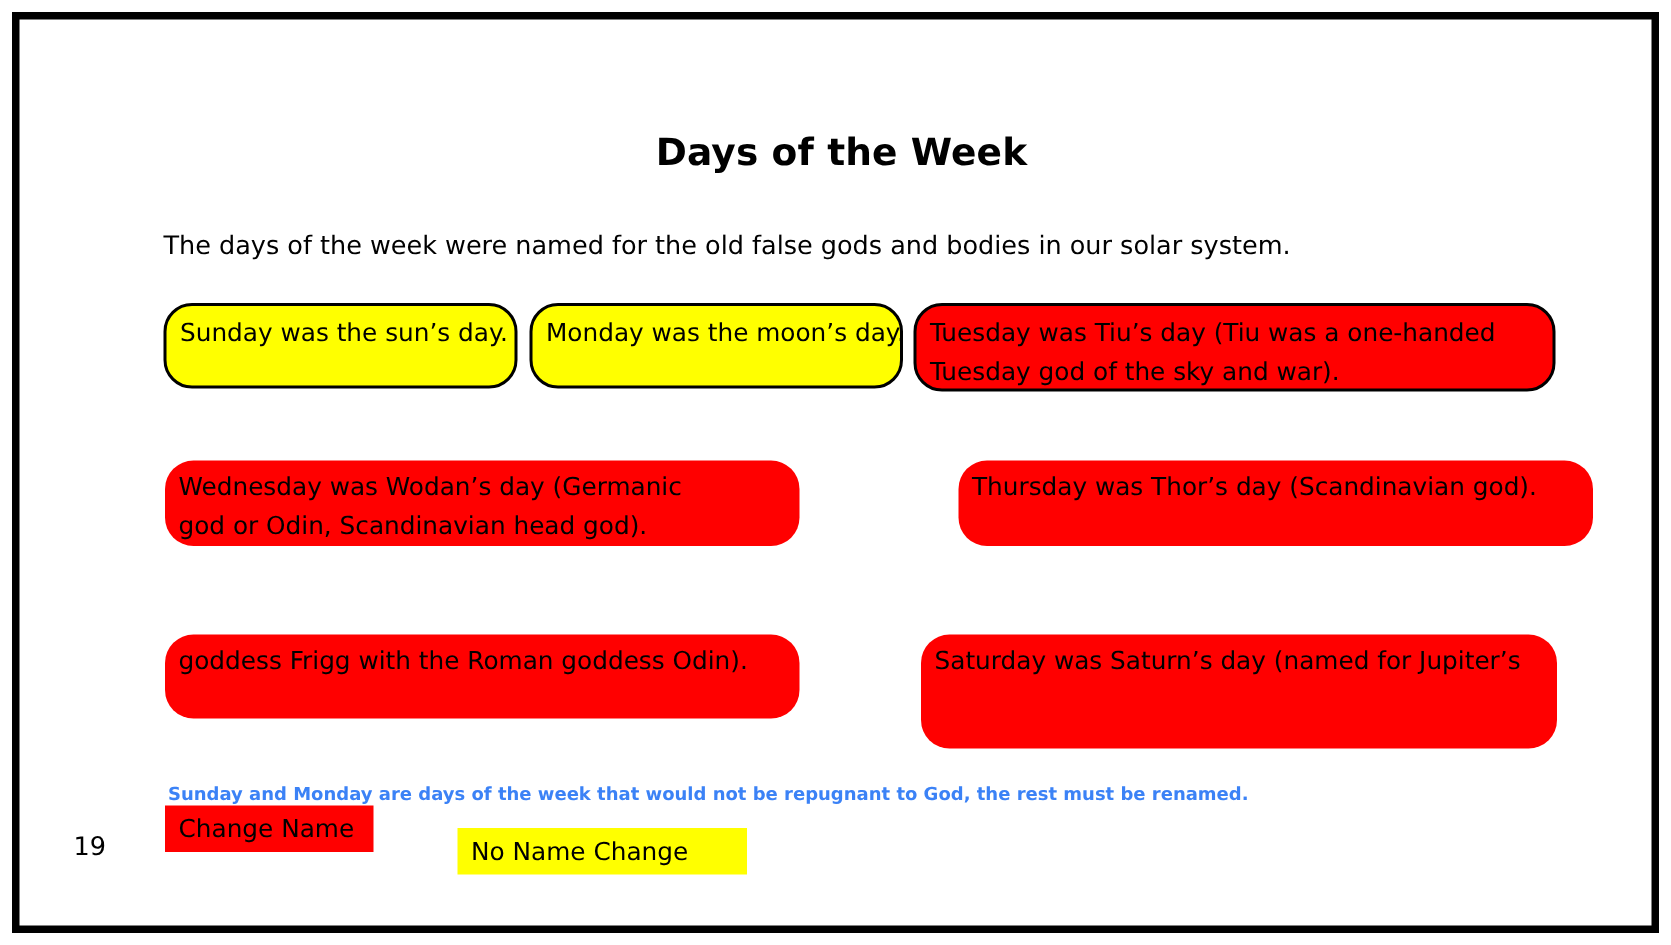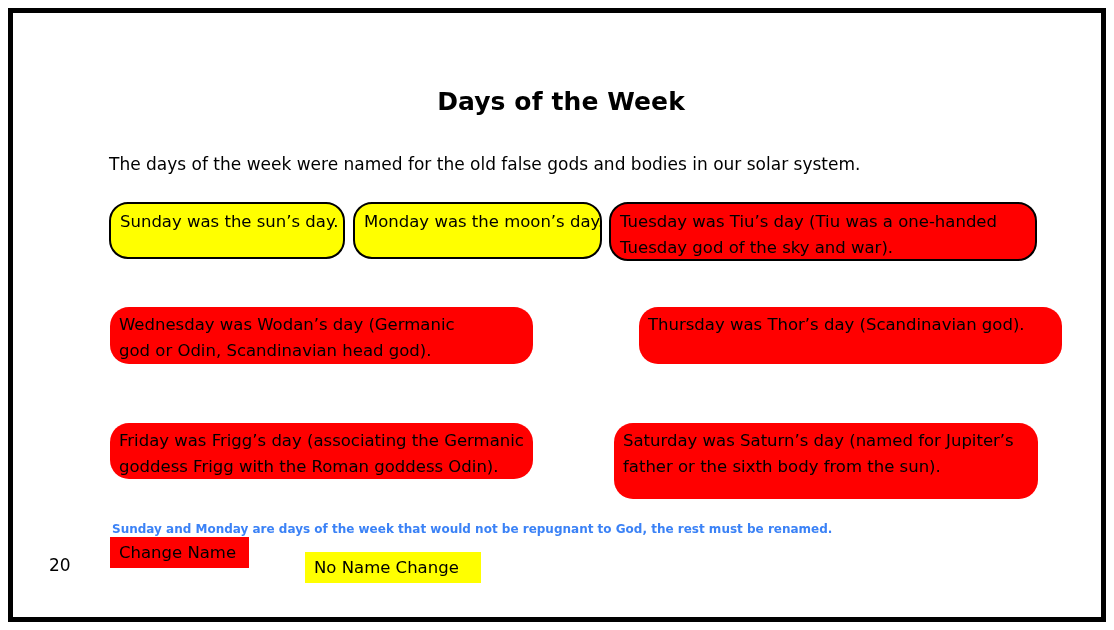--- a/index.html
+++ b/index.html
@@ -119,21 +119,21 @@
   .legend-chip {
     position: absolute;
     font-size: 16.5px;
     color: #000000;
     padding-left: 9px;
     line-height: 31px;
     height: 31px;
     white-space: nowrap;
   }
   #legend-change    { left: 97px;  top: 524px; width: 139px; background: #ff0000; }
-  #legend-no-change { left: 292px; top: 539px; width: 176px; background: #ffff00; }
+  #legend-no-change { left: 292px; top: 539px; width: 193px; background: #ffff00; }
 </style>
 </head>
 <body>
 
 <div class="slide-frame">
   <div class="slide-canvas">
 
     <div class="slide-title">Days of the Week</div>
 
     <div class="slide-subtitle">The days of the week were named for the old false gods and bodies in our solar system.</div>
@@ -154,31 +154,29 @@
     <div class="day-box red noborder" id="box-wednesday">
       <span class="line">Wednesday was Wodan’s day (Germanic</span>
       <span class="line">god or Odin, Scandinavian head god).</span>
     </div>
 
     <div class="day-box red noborder" id="box-thursday">
       <span class="line">Thursday was Thor’s day (Scandinavian god).</span>
     </div>
 
     <div class="day-box red noborder" id="box-friday">
-      <span class="line">Friday was Frigg’s day (associating the Germanic</span>
       <span class="line">goddess Frigg with the Roman goddess Odin).</span>
     </div>
 
     <div class="day-box red noborder" id="box-saturday">
       <span class="line">Saturday was Saturn’s day (named for Jupiter’s</span>
-      <span class="line">father or the sixth body from the sun).</span>
     </div>
 
     <div class="conclusion">Sunday and Monday are days of the week that would not be repugnant to God, the rest must be renamed.</div>
 
-    <div class="slide-number">20</div>
+    <div class="slide-number">19</div>
 
     <div class="legend-chip" id="legend-change">Change Name</div>
 
     <div class="legend-chip" id="legend-no-change">No Name Change</div>
 
   </div>
 </div>
 
 </body></html>

